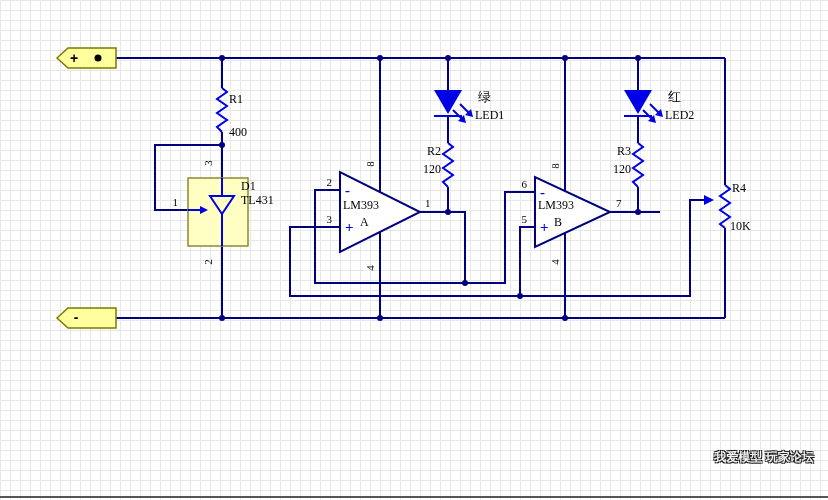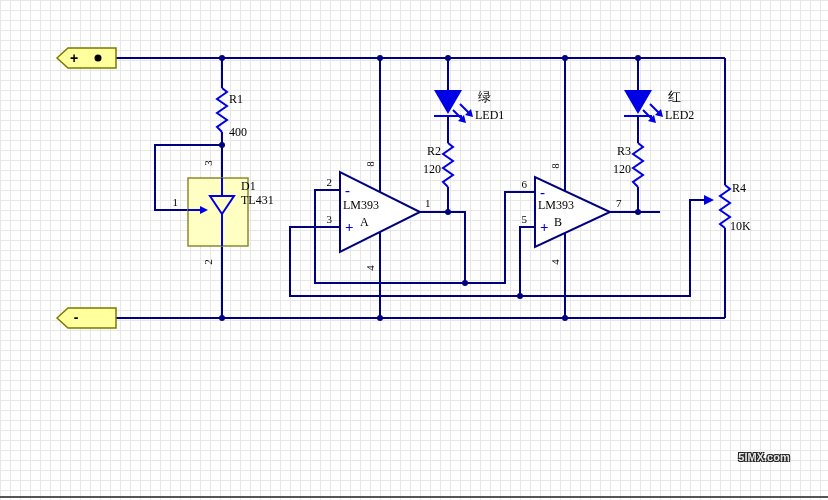--- a/index.html
+++ b/index.html
@@ -160,17 +160,17 @@
   <g>
     <path class="sym" d="M725,185 l5,4 l-10,7 l10,7 l-10,7 l10,7 l-10,7 l5,4"></path>
     <polygon class="symfill" points="714,200 704,195 704,205"></polygon>
     <text class="lbl" x="732" y="192">R4</text>
     <text class="lbl" x="730" y="230">10K</text>
   </g>
 
 </svg>
 
 <div class="watermark">
-  <div class="l2">5IMX.com</div>
+  <div>我爱模型 玩家论坛</div>
 </div>
 
 <div class="bottom-line"></div>
 </div>
 
 </body></html>

